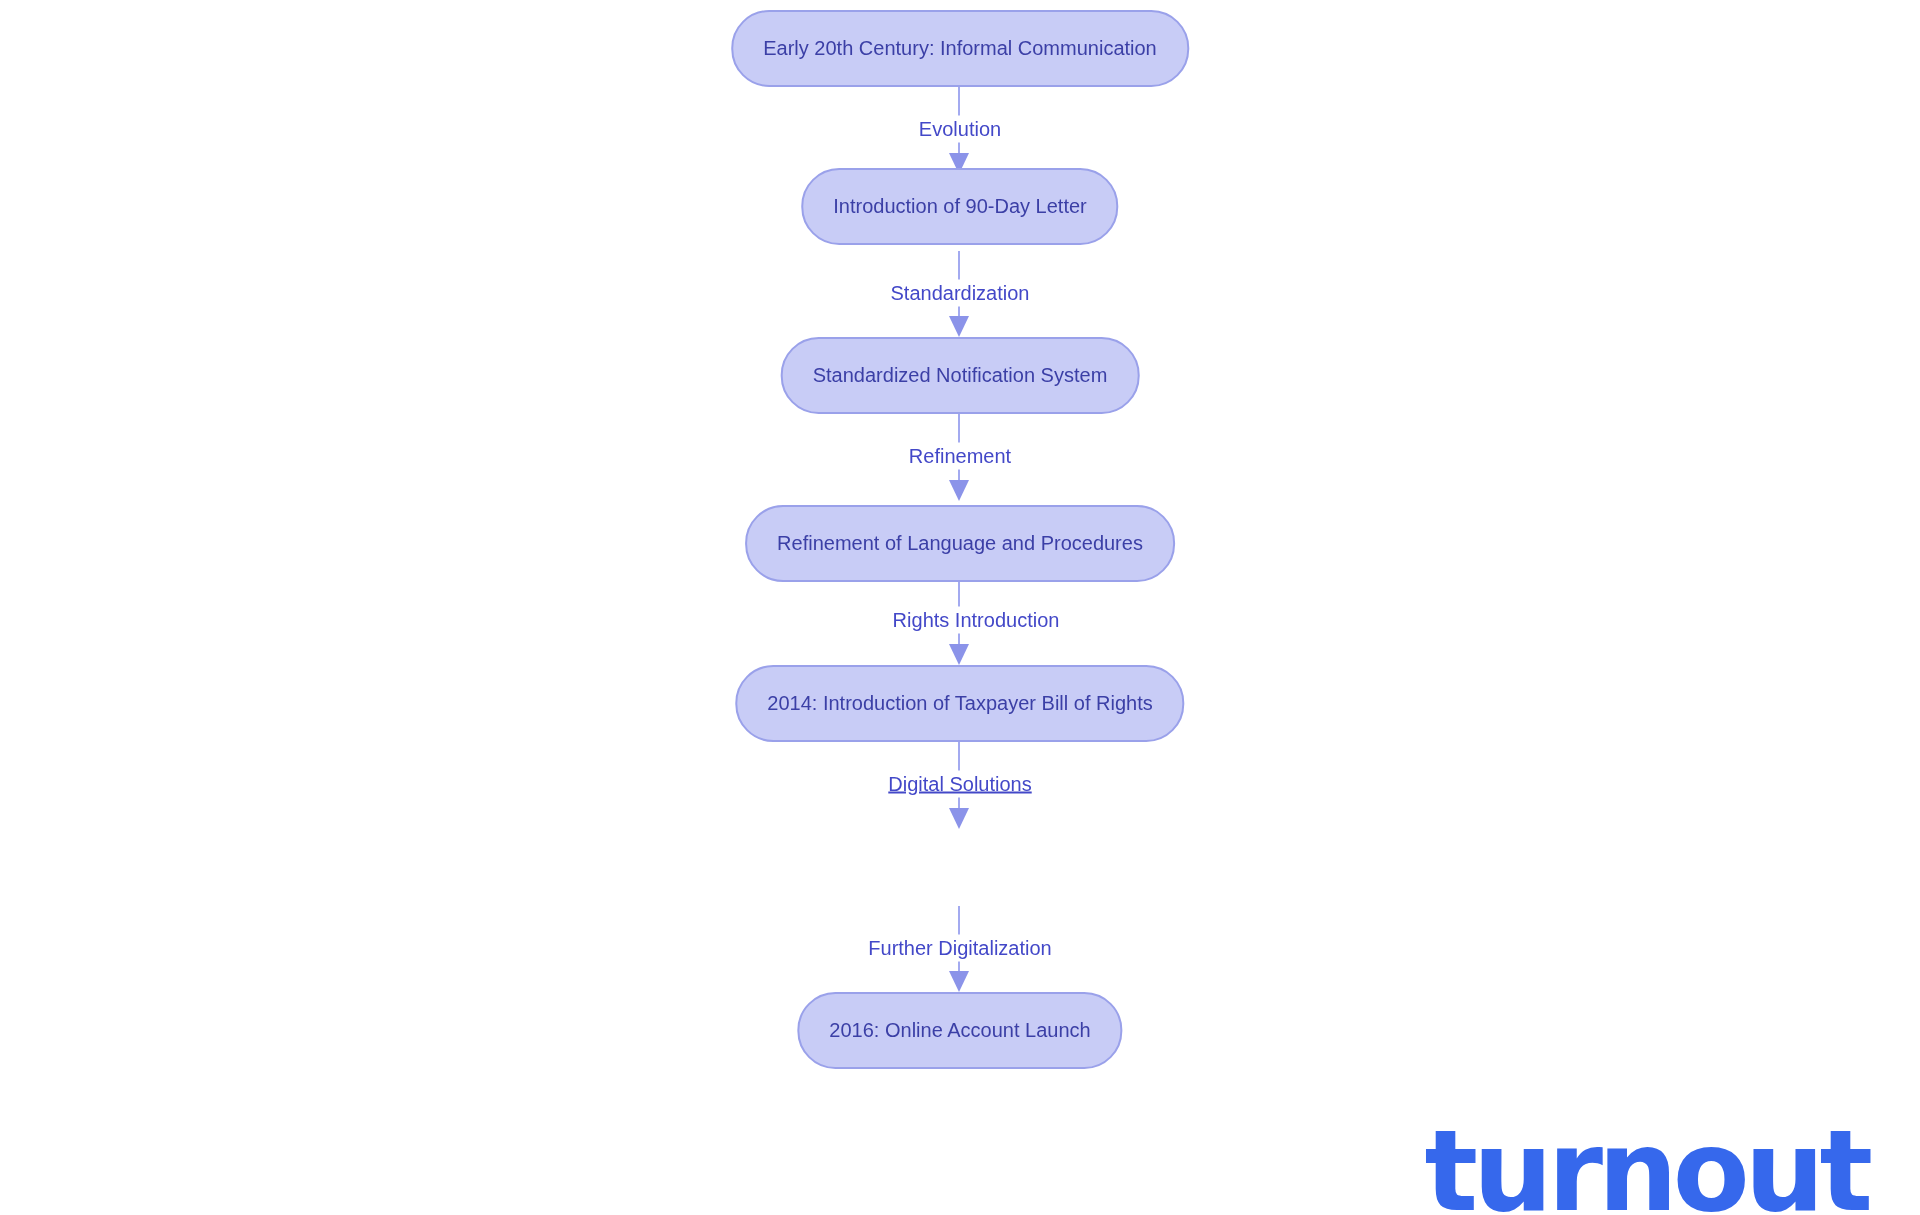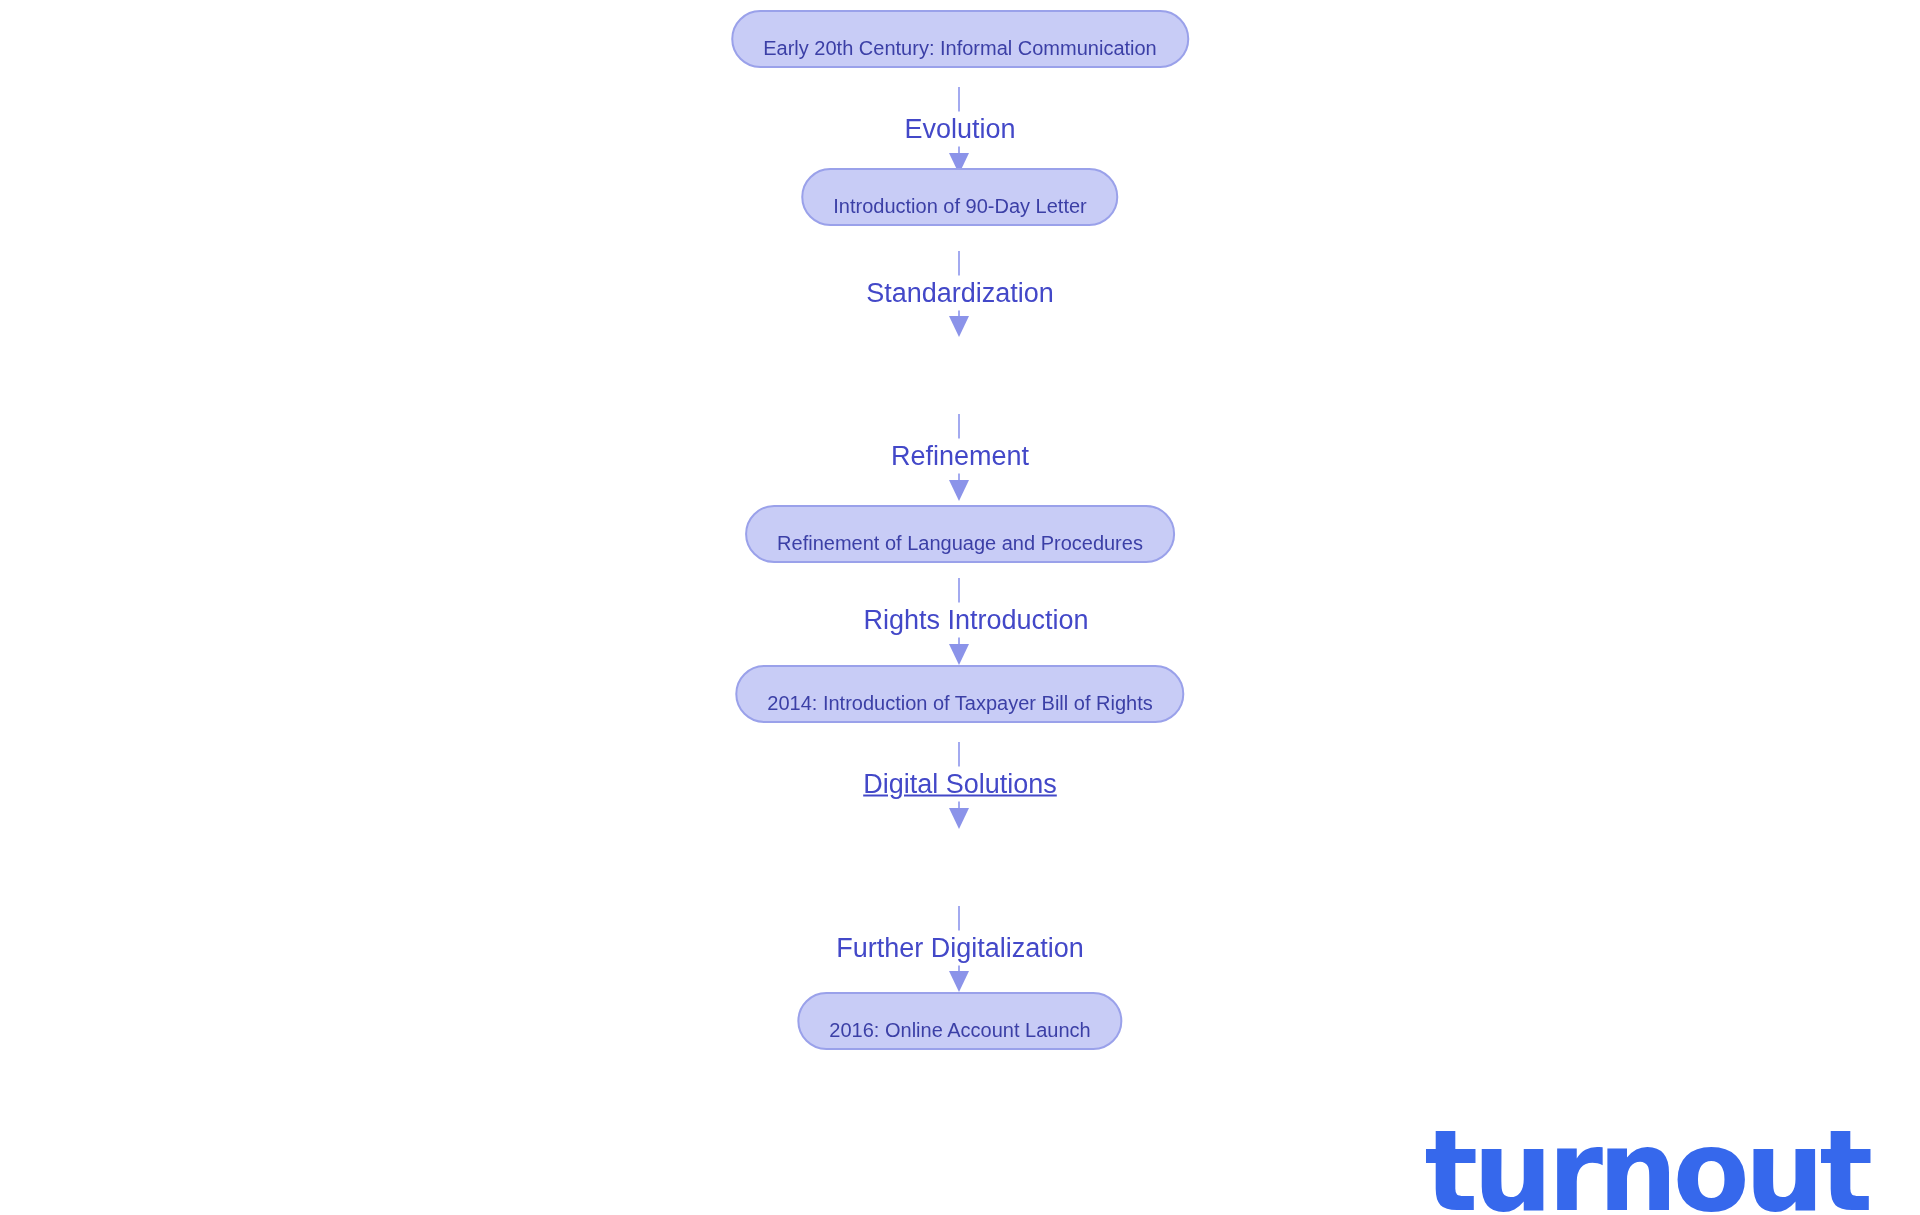--- a/index.html
+++ b/index.html
@@ -22,21 +22,21 @@
   }
   .canvas {
     position: absolute;
     left: 0; top: 0;
     width: 1920px; height: 1215px;
   }
   .node {
     position: absolute;
     left: 960px;
     transform: translateX(-50%);
-    height: 58px;
+    height: 77px;
     line-height: 73px;
     padding: 0 30px;
     background: var(--node-fill);
     border: 2px solid var(--node-border);
     border-radius: 38px;
     color: var(--node-text);
     font-size: 20px;
     white-space: nowrap;
     text-align: center;
     z-index: 2;
@@ -78,21 +78,21 @@
   .a3 { top: 644px; }
   .a4 { top: 808px; }
   .a5 { top: 971px; }
 
   .edge-label {
     position: absolute;
     left: 960px;
     transform: translate(-50%, -50%);
     background: var(--background);
     color: var(--edge-label-text);
-    font-size: 27px;
+    font-size: 20px;
     padding: 2px 8px;
     white-space: nowrap;
     z-index: 3;
   }
   .t0 { top: 129px; }
   .t1 { top: 293px; }
   .t2 { top: 456px; }
   .t3 { top: 620px; margin-left: 16px; }
   .t4 { top: 784px; text-decoration: underline; }
   .t5 { top: 948px; }
@@ -110,20 +110,21 @@
     z-index: 4;
   }
 </style>
 </head>
 <body>
 
 <div class="canvas">
 
   <div class="node n0">Early 20th Century: Informal Communication</div>
   <div class="node n1">Introduction of 90-Day Letter</div>
+  <div class="node n2">Standardized Notification System</div>
   <div class="node n3">Refinement of Language and Procedures</div>
   <div class="node n4">2014: Introduction of Taxpayer Bill of Rights</div>
   <div class="node n6">2016: Online Account Launch</div>
 
   <div class="edge-line l0"></div>
   <div class="edge-arrow a0"></div>
   <div class="edge-label t0">Evolution</div>
 
   <div class="edge-line l1"></div>
   <div class="edge-arrow a1"></div>

